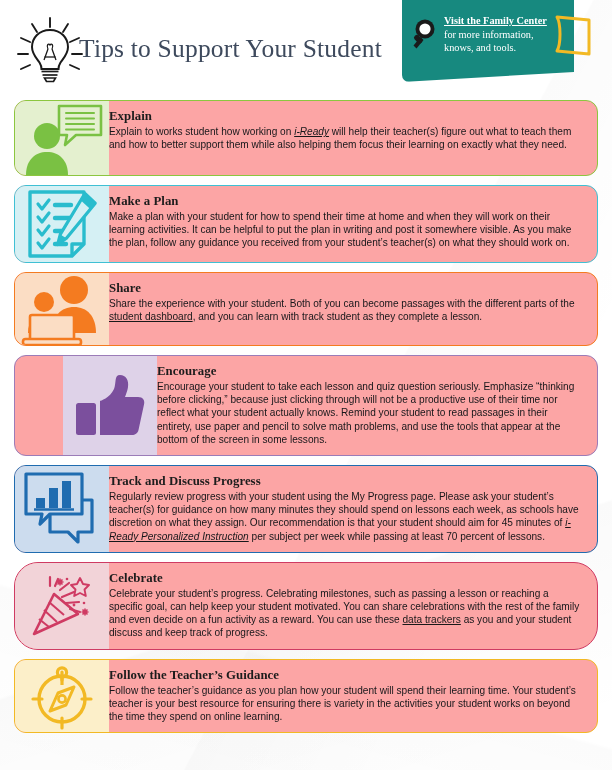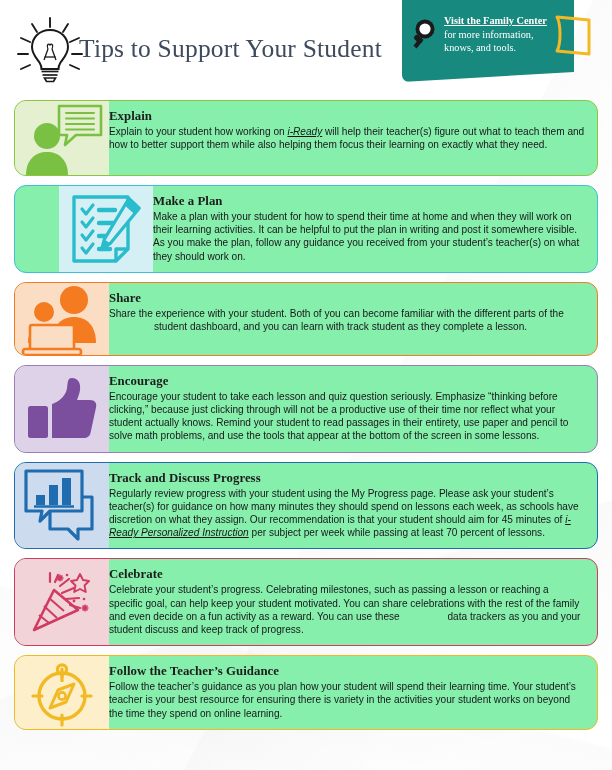--- a/index.html
+++ b/index.html
@@ -106,21 +106,21 @@
   
   .cards {
     position: relative;
     padding: 0 14px;
   }
   .card {
     position: relative;
     display: flex;
     border: 1.4px solid #999;
     border-radius: 12px;
-    background: #86efac;
+    background: #fca5a5;
     margin-bottom: 9px;
     overflow: hidden;
     box-sizing: border-box;
   }
   .card-icon-cell {
     flex: 0 0 94px;
     width: 94px;
     position: relative;
     display: flex;
     align-items: center;
@@ -141,37 +141,37 @@
   }
   .card-text {
     font-size: 10.1px;
     line-height: 13.2px;
     color: #17171a;
     margin: 0;
   }
   .card-text i { font-style: italic; text-decoration: underline; }
   .inline-link {
     color: #1a1a1a;
+    text-decoration: underline;
     cursor: pointer;
-    padding-left: 45px;
   }
   .icon-svg { display: block; }
 
   
   .card.green   { border-color: #8cc63f; }
   .card.green   .card-icon-cell { background: #e4f0cf; }
-  .card.teal    { border-color: #3fc0d4; padding-left: 44px; }
+  .card.teal    { border-color: #3fc0d4; }
   .card.teal    .card-icon-cell { background: #d5f0f4; }
   .card.orange  { border-color: #f47b20; }
   .card.orange  .card-icon-cell { background: #fbddc4; }
-  .card.purple  { border-color: #9b7cb8; }
+  .card.purple  { border-color: #9b7cb8; padding-left: 48px; }
   .card.purple  .card-icon-cell { background: #ded2e8; }
   .card.blue    { border-color: #1f6cb0; justify-content: flex-end; }
   .card.blue    .card-icon-cell { background: #ccdcee; }
-  .card.pink    { border-color: #cf3b63; }
+  .card.pink    { border-color: #cf3b63; border-radius: 24px; }
   .card.pink    .card-icon-cell { background: #f2d3d8; }
   .card.yellow  { border-color: #f2b924; }
   .card.yellow  .card-icon-cell { background: #fcefc9; }
 </style>
 </head>
 <body>
 
 <div class="bg-texture"></div>
 
 <div class="page">
@@ -250,21 +250,21 @@
               <line x1="47" y1="12" x2="75" y2="12"></line>
               <line x1="47" y1="17.5" x2="75" y2="17.5"></line>
               <line x1="47" y1="23" x2="75" y2="23"></line>
               <line x1="47" y1="28.5" x2="75" y2="28.5"></line>
             </g>
           </svg>
         </span>
       </div>
       <div class="card-body">
         <p class="card-title">Explain</p>
-        <p class="card-text"><span>Explain to your student how working on </span><i>i-Ready</i><span> will help their teacher(s) figure out what to teach them and how to better support them while also helping them focus their learning on exactly what they need.</span></p>
+        <p class="card-text"><span>Explain to works student how working on </span><i>i-Ready</i><span> will help their teacher(s) figure out what to teach them and how to better support them while also helping them focus their learning on exactly what they need.</span></p>
       </div>
     </div>
 
     <div class="card teal">
       <div class="card-icon-cell">
         <span>
           <svg class="icon-svg" viewBox="0 0 80 76" width="80" height="76">
             <path d="M8 6 L62 6 L62 58 L50 70 L8 70 Z" fill="none" stroke="#29bccd" stroke-width="3.4" stroke-linejoin="round"></path>
             <path d="M50 70 L50 58 L62 58" fill="none" stroke="#29bccd" stroke-width="3.4" stroke-linejoin="round"></path>
             <g stroke="#29bccd" stroke-width="3.2" fill="none" stroke-linecap="round" stroke-linejoin="round">
@@ -301,21 +301,21 @@
             <path d="M33 60 C33 43 42 34 55 34 C68 34 77 43 77 60 Z" fill="#f47b20"></path>
             <circle cx="25" cy="29" r="10" fill="#f47b20"></circle>
             <path d="M9 60 C9 48 15 42 25 42 C35 42 41 48 41 60 Z" fill="#f47b20"></path>
             <rect x="11" y="42" width="44" height="25" rx="2" fill="#fbddc4" stroke="#f47b20" stroke-width="2.6"></rect>
             <rect x="4" y="66" width="58" height="6" rx="2.5" fill="#fbddc4" stroke="#f47b20" stroke-width="2.6"></rect>
           </svg>
         </span>
       </div>
       <div class="card-body">
         <p class="card-title">Share</p>
-        <p class="card-text"><span>Share the experience with your student. Both of you can become familiar with the different parts of the </span><span class="inline-link">student dashboard</span><span>, and you can learn with track student as they complete a lesson.</span></p>
+        <p class="card-text"><span>Share the experience with your student. Both of you can become passages with the different parts of the </span><span class="inline-link">student dashboard</span><span>, and you can learn with track student as they complete a lesson.</span></p>
       </div>
     </div>
 
     <div class="card purple">
       <div class="card-icon-cell">
         <span>
           <svg class="icon-svg" viewBox="0 0 76 70" width="76" height="70">
             <rect x="4" y="32" width="20" height="32" rx="2.5" fill="#7b4f9d"></rect>
             <path d="M28 64 L28 30 C28 30 38 27 42 18 C44.5 12 42 4 48 4 C54 4 57 9 56 16 C55.4 20.3 53 26 53 26 L66 26 C71 26 73 29.5 72 33.5 L66.5 59 C65.7 62.5 63 64 60 64 Z" fill="#7b4f9d"></path>
           </svg>

